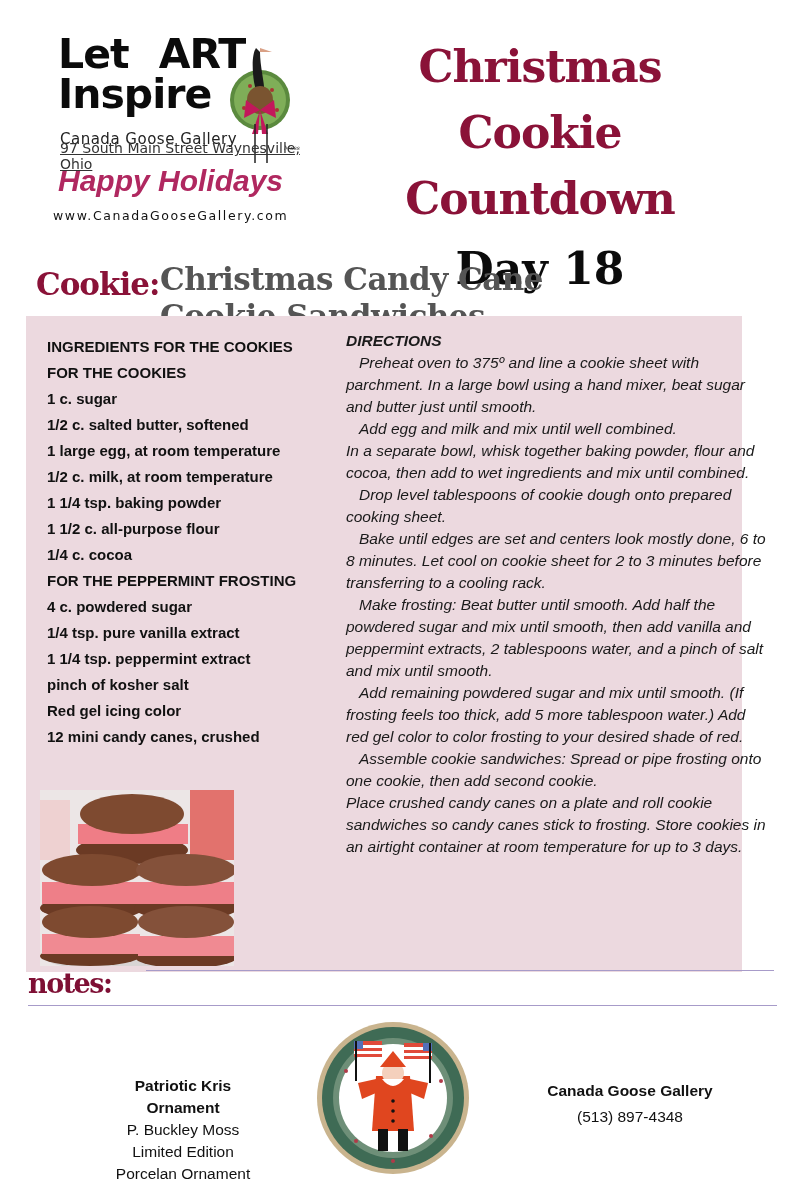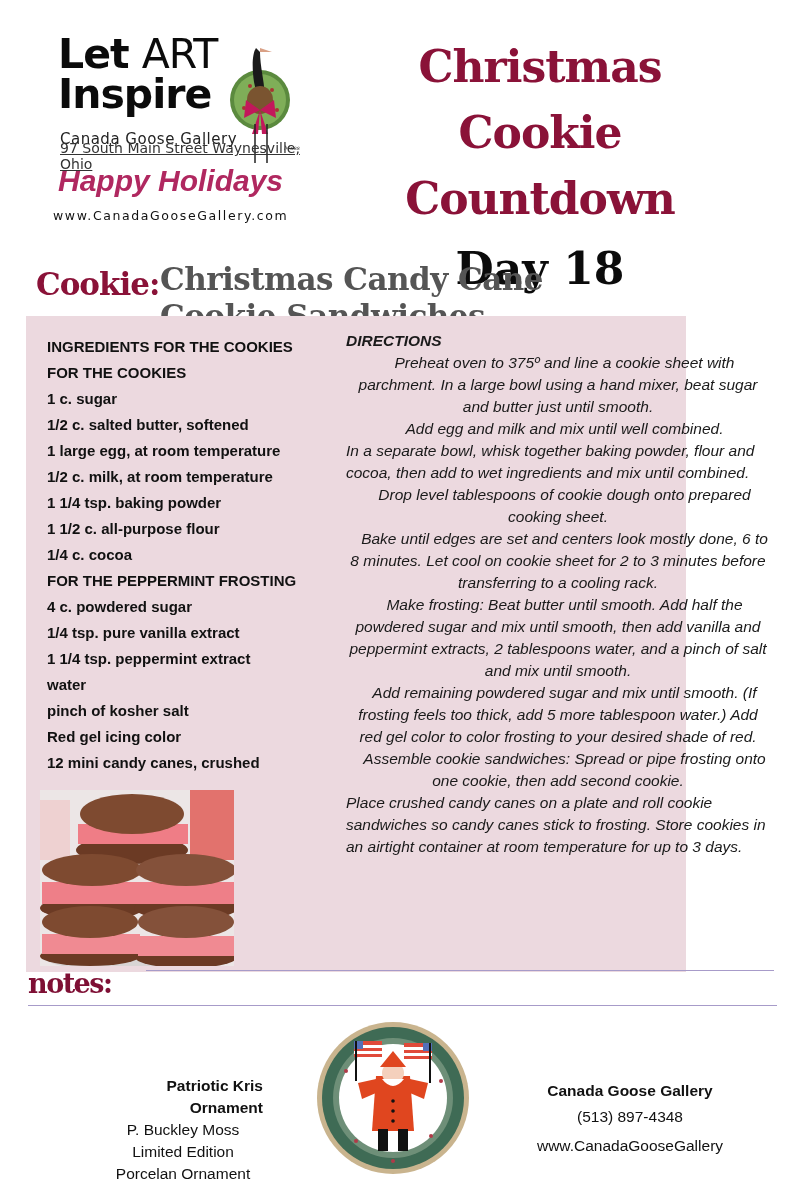--- a/index.html
+++ b/index.html
@@ -2,54 +2,54 @@
 <html><head>
   <meta charset="utf-8">
   <style>
     * { box-sizing: border-box; margin: 0; padding: 0; }
     html, body { width: 800px; height: 1200px; background: #ffffff; overflow: hidden; }
     body { position: relative; font-family: "Liberation Sans", sans-serif; color: #111; }
 
     
     .logo { position: absolute; left: 50px; top: 30px; width: 260px; height: 195px; }
     .logo .let-art { position: absolute; left: 8px; top: 4px; font-family: "DejaVu Sans", sans-serif; font-weight: bold; font-size: 41px; line-height: 40px; color: #0b0b0b; letter-spacing: -1px; }
-    .logo .let-art .art { font-weight: 400; }
+    .logo .let-art .art { font-weight: 700; margin-left: 17px; }
     .logo .gallery-name { position: absolute; left: 10px; top: 100px; font-family: "DejaVu Sans", sans-serif; font-size: 15px; color: #222; letter-spacing: 0.5px; }
     .logo .address { position: absolute; left: 10px; top: 110px; font-family: "DejaVu Sans", sans-serif; font-size: 14px; color: #333; text-decoration: underline; }
     .logo .happy { position: absolute; left: 8px; top: 134px; font-family: Liberation Sans, sans-serif; font-style: italic; font-weight: bold; font-size: 30px; color: #b02860; letter-spacing: 0px; }
     .logo .web { position: absolute; left: 3px; top: 178px; font-family: "DejaVu Sans", sans-serif; font-size: 12.5px; letter-spacing: 1.6px; color: #111; }
     .logo .goose { position: absolute; left: 172px; top: 8px; width: 82px; height: 130px; }
 
     
     .title { position: absolute; left: 330px; top: 34px; width: 420px; text-align: center; font-family: "DejaVu Serif", serif; font-weight: bold; }
     .title .line { font-size: 44px; line-height: 66px; color: #8a1238; letter-spacing: -1px; }
     .title .day { font-size: 44px; line-height: 70px; color: #0b0b0b; margin-top: 2px; }
 
     
     .cookie-label { position: absolute; left: 36px; top: 266px; font-family: "DejaVu Serif", serif; font-weight: bold; font-size: 31px; color: #8a1238; letter-spacing: -1px; }
     .cookie-name { position: absolute; left: 160px; top: 261px; font-family: "DejaVu Serif", serif; font-weight: bold; font-size: 31px; line-height: 37px; color: #555555; letter-spacing: -0.5px; }
 
     
-    .recipe-box { position: absolute; left: 26px; top: 316px; width: 660px; height: 656px; background: #ecd9df; padding-left: 36px; }
+    .recipe-box { position: absolute; left: 26px; top: 316px; width: 716px; height: 656px; background: #ecd9df; padding-left: 36px; }
     .ingredients { position: absolute; left: 21px; top: 18px; width: 290px; }
     .ingredients .item { font-size: 15px; font-weight: bold; line-height: 26px; color: #111; white-space: nowrap; }
     .directions { position: absolute; left: 320px; top: 14px; width: 424px; font-size: 15.5px; line-height: 22px; color: #1a1a1a; font-style: italic; }
     .directions .head { font-weight: bold; }
-    .directions .para.indent { text-indent: 13px; text-align: center; }
+    .directions .para.indent { text-indent: 13px; }
 
     .cookie-photo { position: absolute; left: 14px; top: 474px; width: 194px; height: 176px; overflow: hidden; background: #e9e2e2; }
 
     .box-rule { position: absolute; left: 146px; top: 970px; width: 628px; height: 0; border-top: 1.5px solid #a79bc9; }
 
     .notes-label { position: absolute; left: 28px; top: 968px; font-family: "DejaVu Serif", serif; font-weight: bold; font-size: 27px; color: #7e0f34; letter-spacing: -1.5px; }
     .notes-rule { position: absolute; left: 28px; top: 1005px; width: 749px; height: 0; border-top: 1.5px solid #a79bc9; }
 
     
     .ornament-text { position: absolute; left: 103px; top: 1075px; width: 160px; text-align: center; font-size: 15.5px; line-height: 22px; color: #111; }
-    .ornament-text .b { font-weight: bold; text-align: right; }
+    .ornament-text .b { font-weight: bold; }
     .ornament-img { position: absolute; left: 316px; top: 1021px; width: 154px; height: 154px; }
     .contact { position: absolute; left: 520px; top: 1080px; width: 220px; text-align: center; font-size: 15.5px; color: #111; }
     .contact .name { font-weight: bold; line-height: 22px; }
     .contact .line { line-height: 29px; }
   </style>
 </head>
 <body>
 
 <div class="logo">
   <div class="let-art">
@@ -100,21 +100,20 @@
     <div class="item">1/2 c. salted butter, softened</div>
     <div class="item">1 large egg, at room temperature</div>
     <div class="item">1/2 c. milk, at room temperature</div>
     <div class="item">1 1/4 tsp. baking powder</div>
     <div class="item">1 1/2 c. all-purpose flour</div>
     <div class="item">1/4 c. cocoa</div>
     <div class="item">FOR THE PEPPERMINT FROSTING</div>
     <div class="item">4 c. powdered sugar</div>
     <div class="item">1/4 tsp. pure vanilla extract</div>
     <div class="item">1 1/4 tsp. peppermint extract</div>
-    <div class="item">water</div>
     <div class="item">pinch of kosher salt</div>
     <div class="item">Red gel icing color</div>
     <div class="item">12 mini candy canes, crushed</div>
   </div>
 
   <div class="directions">
     <div class="head">DIRECTIONS</div>
     <div class="para indent">Preheat oven to 375º and line a cookie sheet with parchment. In a large bowl using a hand mixer, beat sugar and butter just until smooth.</div>
     <div class="para indent">Add egg and milk and mix until well combined.</div>
     <div class="para">In a separate bowl, whisk together baking powder, flour and cocoa, then add to wet ingredients and mix until combined.</div>
@@ -198,14 +197,13 @@
   <circle cx="77" cy="80" r="1.8" fill="#111"></circle>
     <circle cx="77" cy="90" r="1.8" fill="#111"></circle>
     <circle cx="77" cy="100" r="1.8" fill="#111"></circle>
   <rect x="62" y="108" width="10" height="22" fill="#111"></rect>
   <rect x="82" y="108" width="10" height="22" fill="#111"></rect>
 </svg>
 
 <div class="contact">
   <div class="name">Canada Goose Gallery</div>
   <div class="line">(513) 897-4348</div>
-  <div class="line">www.CanadaGooseGallery</div>
 </div>
 
 </body></html>

